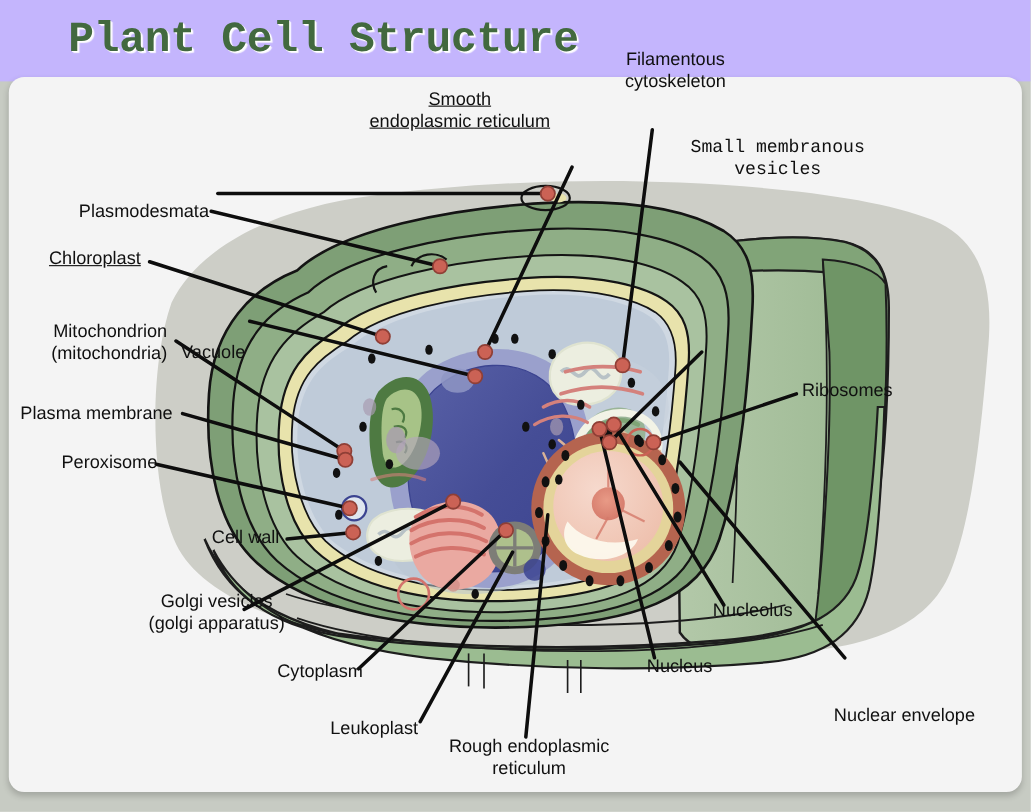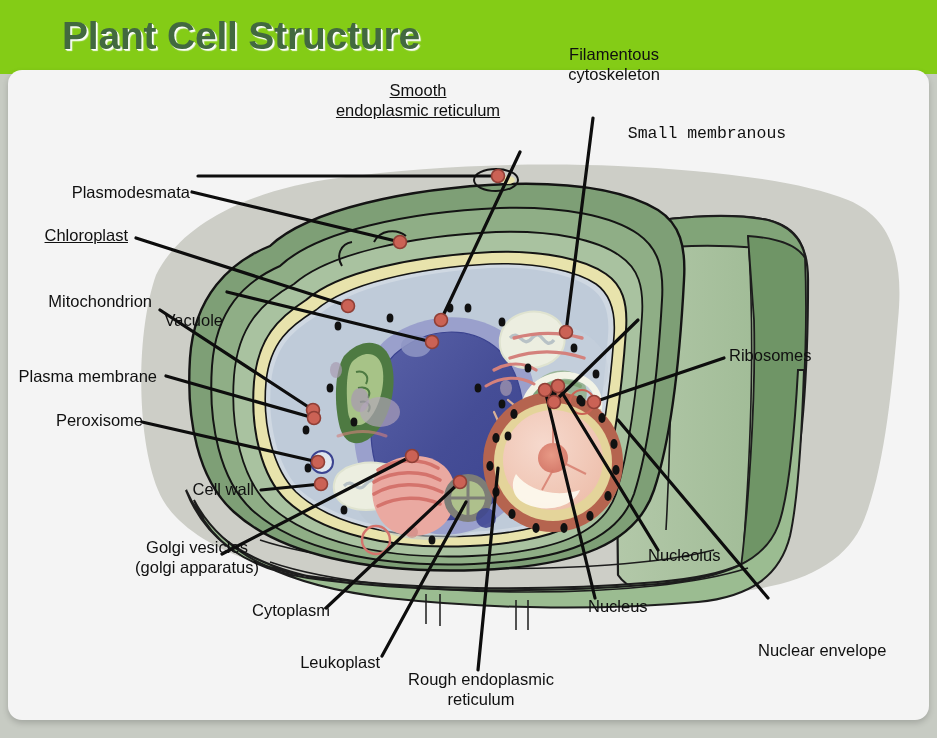--- a/index.html
+++ b/index.html
@@ -7,21 +7,22 @@
   body{
     width:937px;height:738px;overflow:hidden;
     background:#c7cbc3;
     font-family:"Liberation Sans","DejaVu Sans",sans-serif;
   }
   #root{position:relative;width:937px;height:738px;}
 
   
   #header-band{
     position:absolute;left:0;top:0;width:937px;height:74px;
-    background:#84cc16;
+    background:#c4b5fd;
+    font-family:Liberation Mono, monospace;
   }
   #page-title{
     position:absolute;left:62px;top:14px;
     font-size:39px;font-weight:bold;letter-spacing:-0.2px;
     color:#42693f;
     text-shadow:1px 1px 0 #ffffff, 2px 2px 1px rgba(255,255,255,.9);
     white-space:nowrap;
   }
 
   
@@ -333,20 +334,21 @@
     <div class="label right" style="left:0px;top:165px;width:190px;margin-top:17px;">
       <div>Plasmodesmata</div>
     </div>
 
     <div class="label right" style="left:0px;top:225px;width:128px;text-decoration:underline;">
       <div>Chloroplast</div>
     </div>
 
     <div class="label right" style="left:0px;top:291px;width:152px;">
       <div>Mitochondrion</div>
+      <div>(mitochondria)</div>
     </div>
 
     <div class="label right" style="left:0px;top:366px;width:157px;">
       <div>Plasma membrane</div>
     </div>
 
     <div class="label right" style="left:0px;top:410px;width:143px;">
       <div>Peroxisome</div>
     </div>
 
@@ -376,20 +378,21 @@
       <div>endoplasmic reticulum</div>
     </div>
 
     <div class="label center" style="left:518px;top:44px;width:192px;">
       <div>Filamentous</div>
       <div>cytoskeleton</div>
     </div>
 
     <div class="label center" style="left:614px;top:124px;width:186px;font-family:Liberation Mono, monospace;">
       <div>Small membranous</div>
+      <div>vesicles</div>
     </div>
 
     <div class="label" style="left:729px;top:345px;width:140px;">
       <div>Ribosomes</div>
     </div>
 
     <div class="label" style="left:648px;top:545px;width:140px;">
       <div>Nucleolus</div>
     </div>
 

